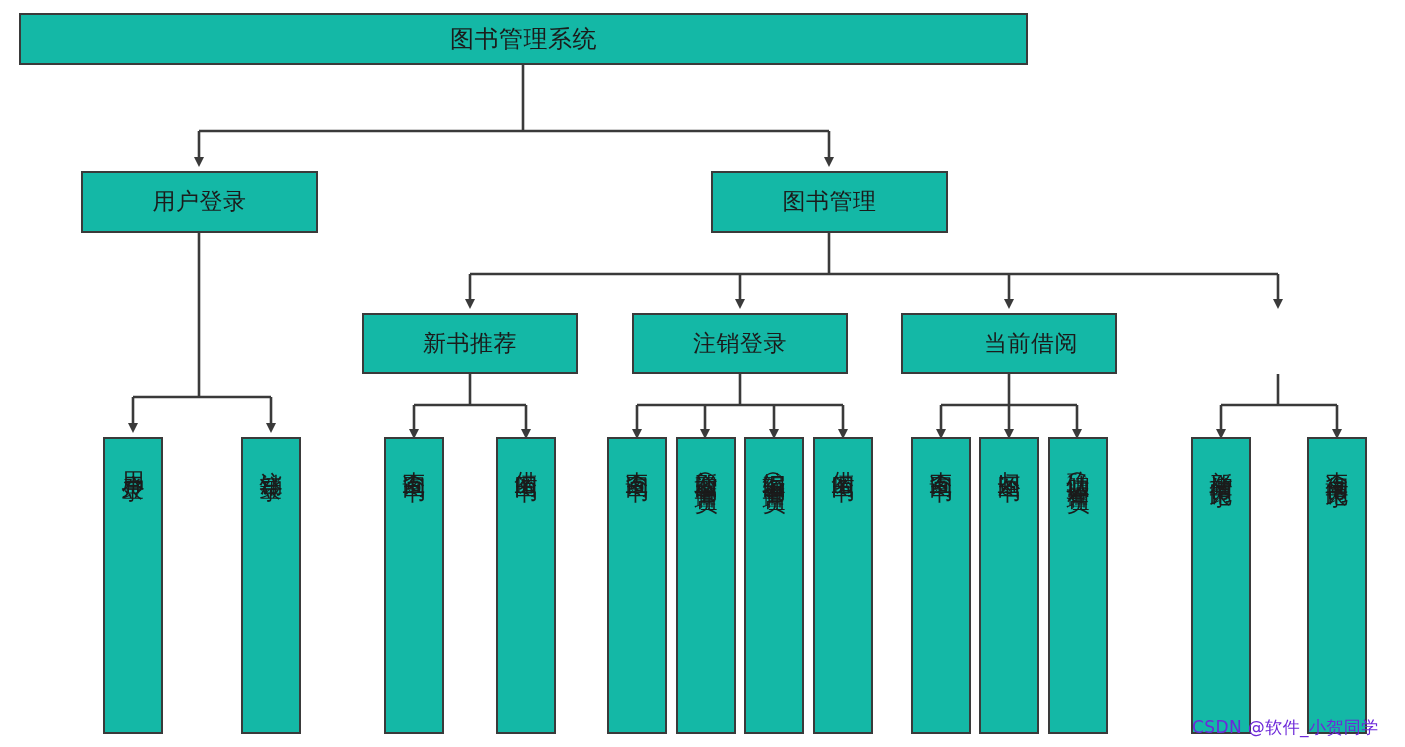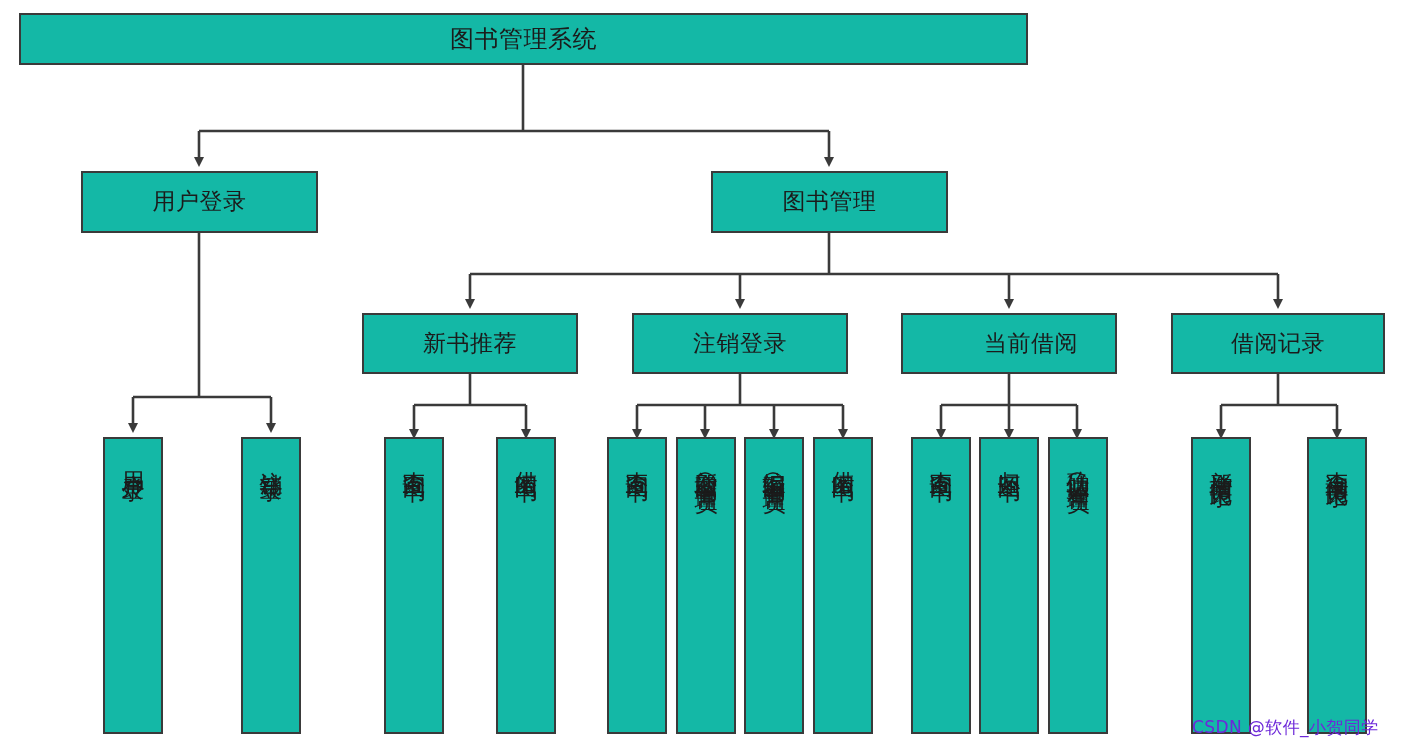--- a/index.html
+++ b/index.html
@@ -142,23 +142,20 @@
   </div>
 
   <div class="node horiz" style="left:632px; top:313px; width:216px; height:61px;">
     <span class="label">注销登录</span>
   </div>
 
   <div class="node horiz" style="left:901px; top:313px; width:216px; height:61px;padding-left:44px;">
     <span class="label">当前借阅</span>
   </div>
 
-  <div class="node horiz" style="left:1171px; top:313px; width:214px; height:61px;">
-    <span class="label">借阅记录</span>
-  </div>
 
   <div class="node vert" style="left:103px; top:437px; width:60px; height:297px;">
     <span class="label">用户登录</span>
   </div>
 
   <div class="node vert" style="left:241px; top:437px; width:60px; height:297px;">
     <span class="label">注销登录</span>
   </div>
 
   <div class="node vert" style="left:384px; top:437px; width:60px; height:297px;">

